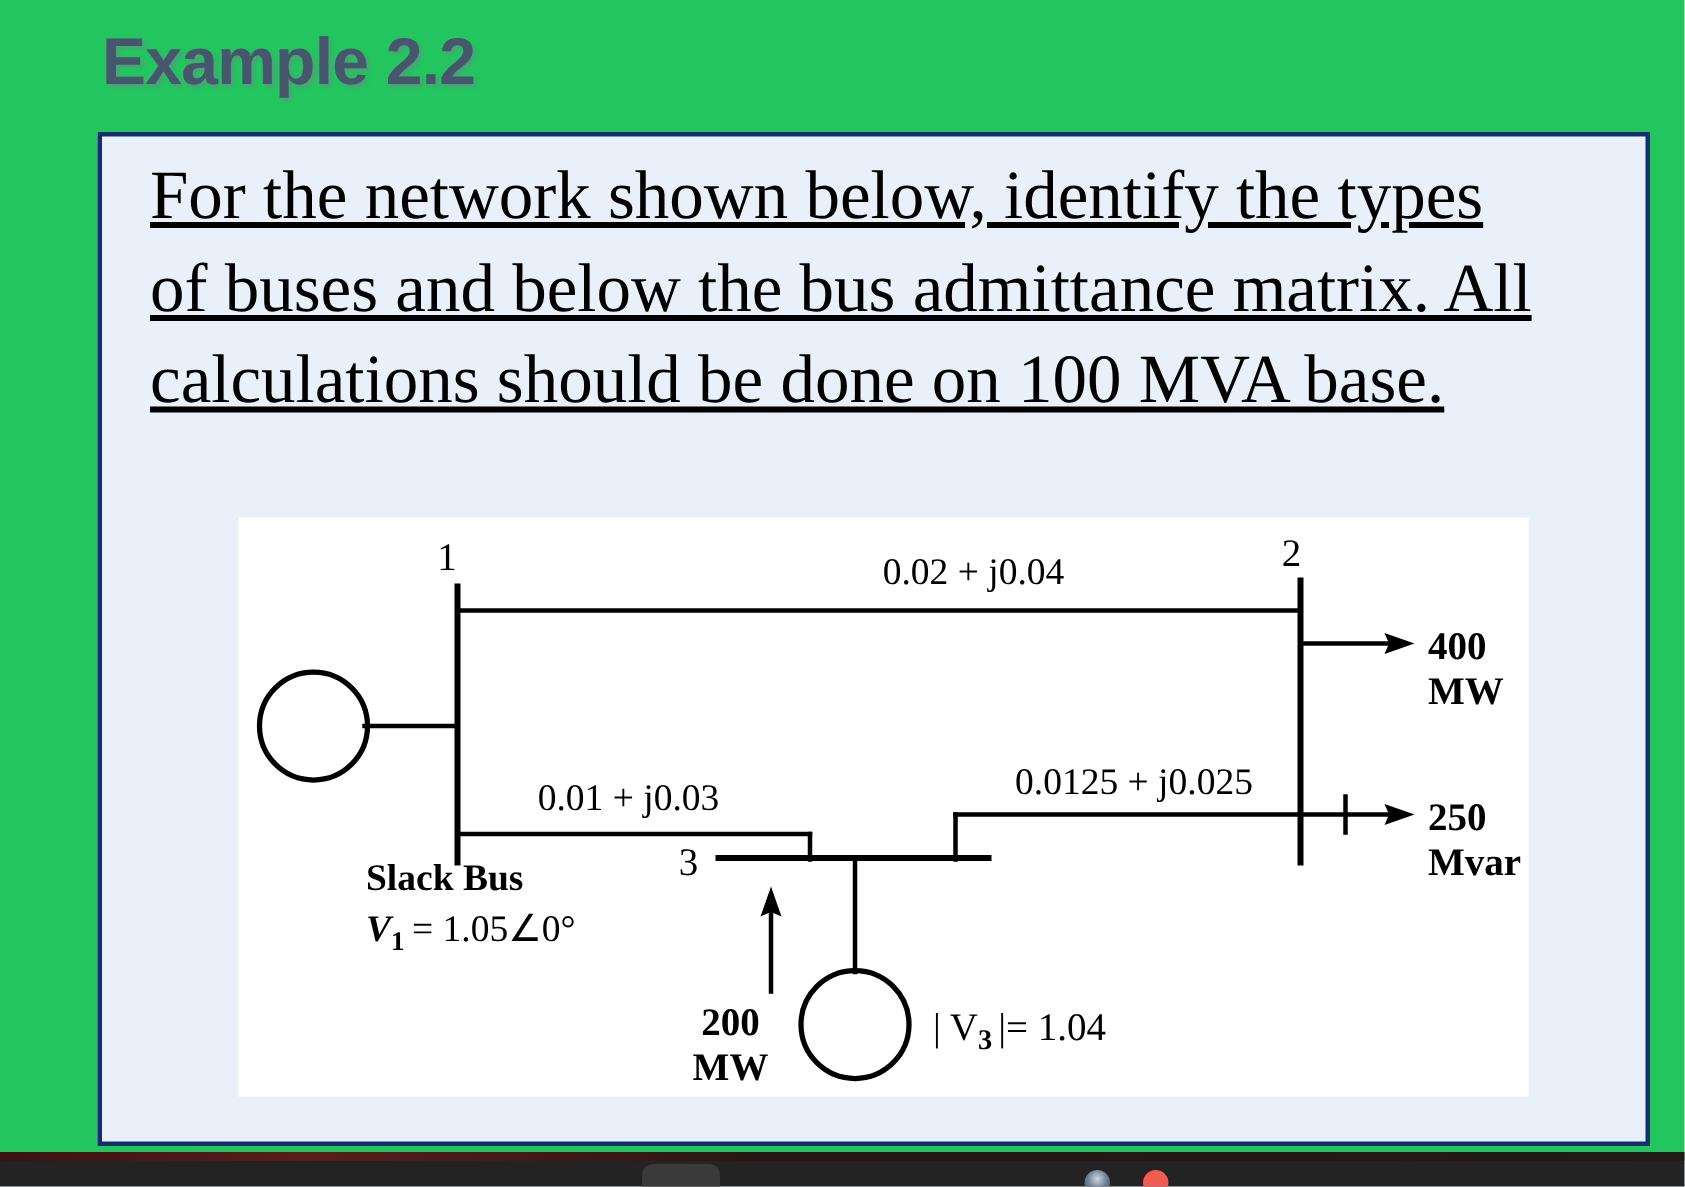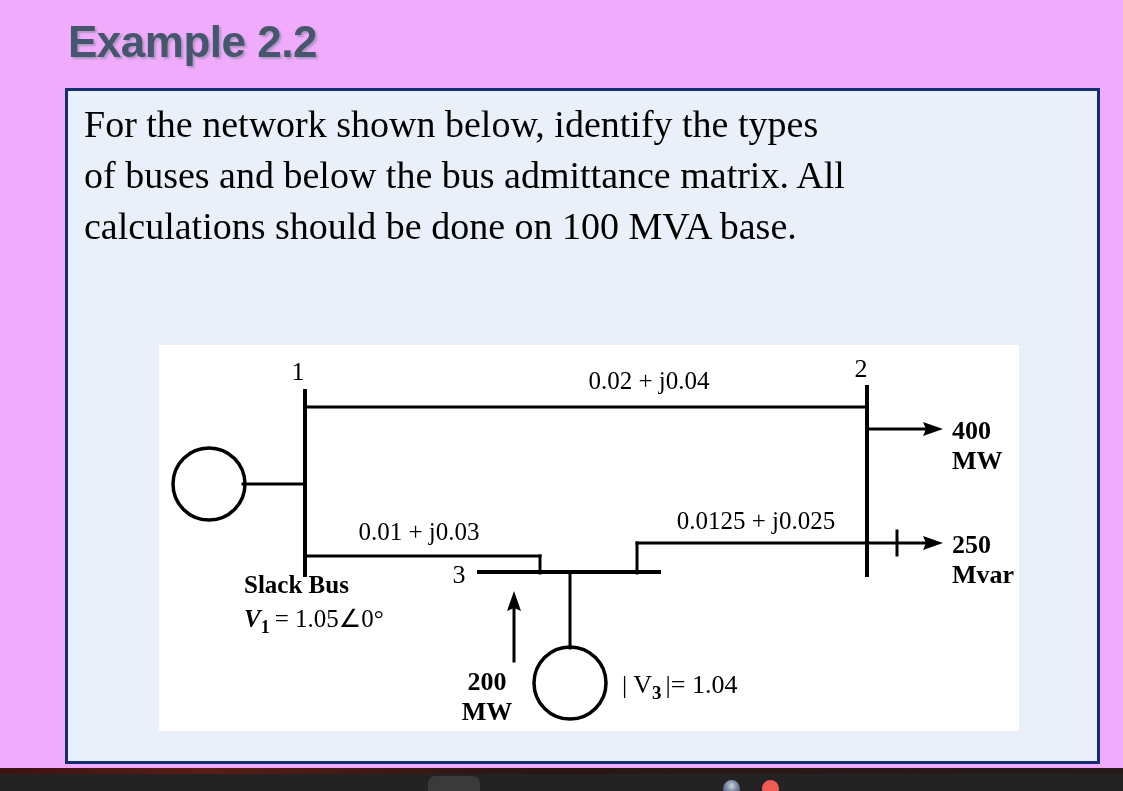--- a/index.html
+++ b/index.html
@@ -12,21 +12,21 @@
     height: 791px;
     overflow: hidden;
     font-family: "Liberation Serif", serif;
   }
 
   #slide {
     position: absolute;
     left: 0; top: 0;
     width: 1123px;
     height: 768px;
-    background: #f0abfc;
+    background: #22c55e;
   }
 
   
   #slide-title {
     position: absolute;
     left: 68px;
     top: 17px;
     font-family: "Liberation Sans", sans-serif;
     font-size: 44px;
     font-weight: bold;
@@ -43,29 +43,30 @@
     top: 88px;
     width: 1035px;
     height: 676px;
     background: #e9f0f9;
     border: 3px solid #12306e;
     box-sizing: border-box;
   }
 
   #body-text {
     position: absolute;
-    left: 16px;
+    left: 32px;
     top: 8px;
     width: 1000px;
     font-family: "Liberation Serif", serif;
-    font-size: 38px;
+    font-size: 46px;
     line-height: 1.34;
     color: #000000;
     text-align: justify;
     text-align-last: left;
+    text-decoration: underline;
   }
   #body-text .lastline { text-align: right; }
 
   
   #diagram-figure {
     position: absolute;
     left: 91px;       
     top: 254px;       
     width: 860px;
     height: 386px;

